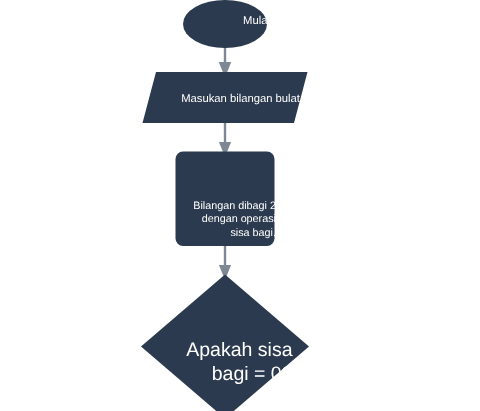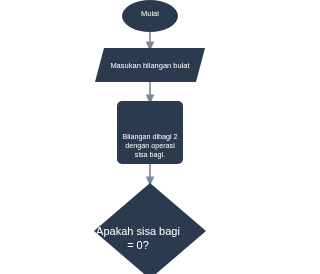--- a/index.html
+++ b/index.html
@@ -17,21 +17,21 @@
   #flowchart-canvas {
     position: absolute;
     left: 0;
     top: 0;
     width: 300px;
     height: 274px;
   }
   .node-label {
     position: absolute;
     color: #ffffff;
-    text-align: center;
+    text-align: right;
     line-height: 1.25;
     pointer-events: none;
     white-space: pre-line;
     font-family: "Liberation Sans", sans-serif;
   }
   #label-start {
     left: 120px;
     top: 9px;
     width: 60px;
     font-size: 7.5px;
@@ -42,24 +42,24 @@
     width: 100px;
     font-size: 7.5px;
   }
   #label-process {
     left: 116px;
     top: 132px;
     width: 68px;
     font-size: 7.2px;
   }
   #label-decision {
-    left: 93px;
+    left: 105px;
     top: 225px;
     width: 90px;
-    font-size: 11px;
+    font-size: 13px;
   }
 </style>
 </head>
 <body>
 
 <svg id="flowchart-canvas" viewBox="0 0 300 274" xmlns="http://www.w3.org/2000/svg">
 
   <defs>
     <marker id="arrowhead" markerWidth="7" markerHeight="7" refX="3.2" refY="3.2" orient="auto" markerUnits="strokeWidth">
       <polygon points="0,0.6 6.4,3.2 0,5.8" fill="#7d8894"></polygon>

